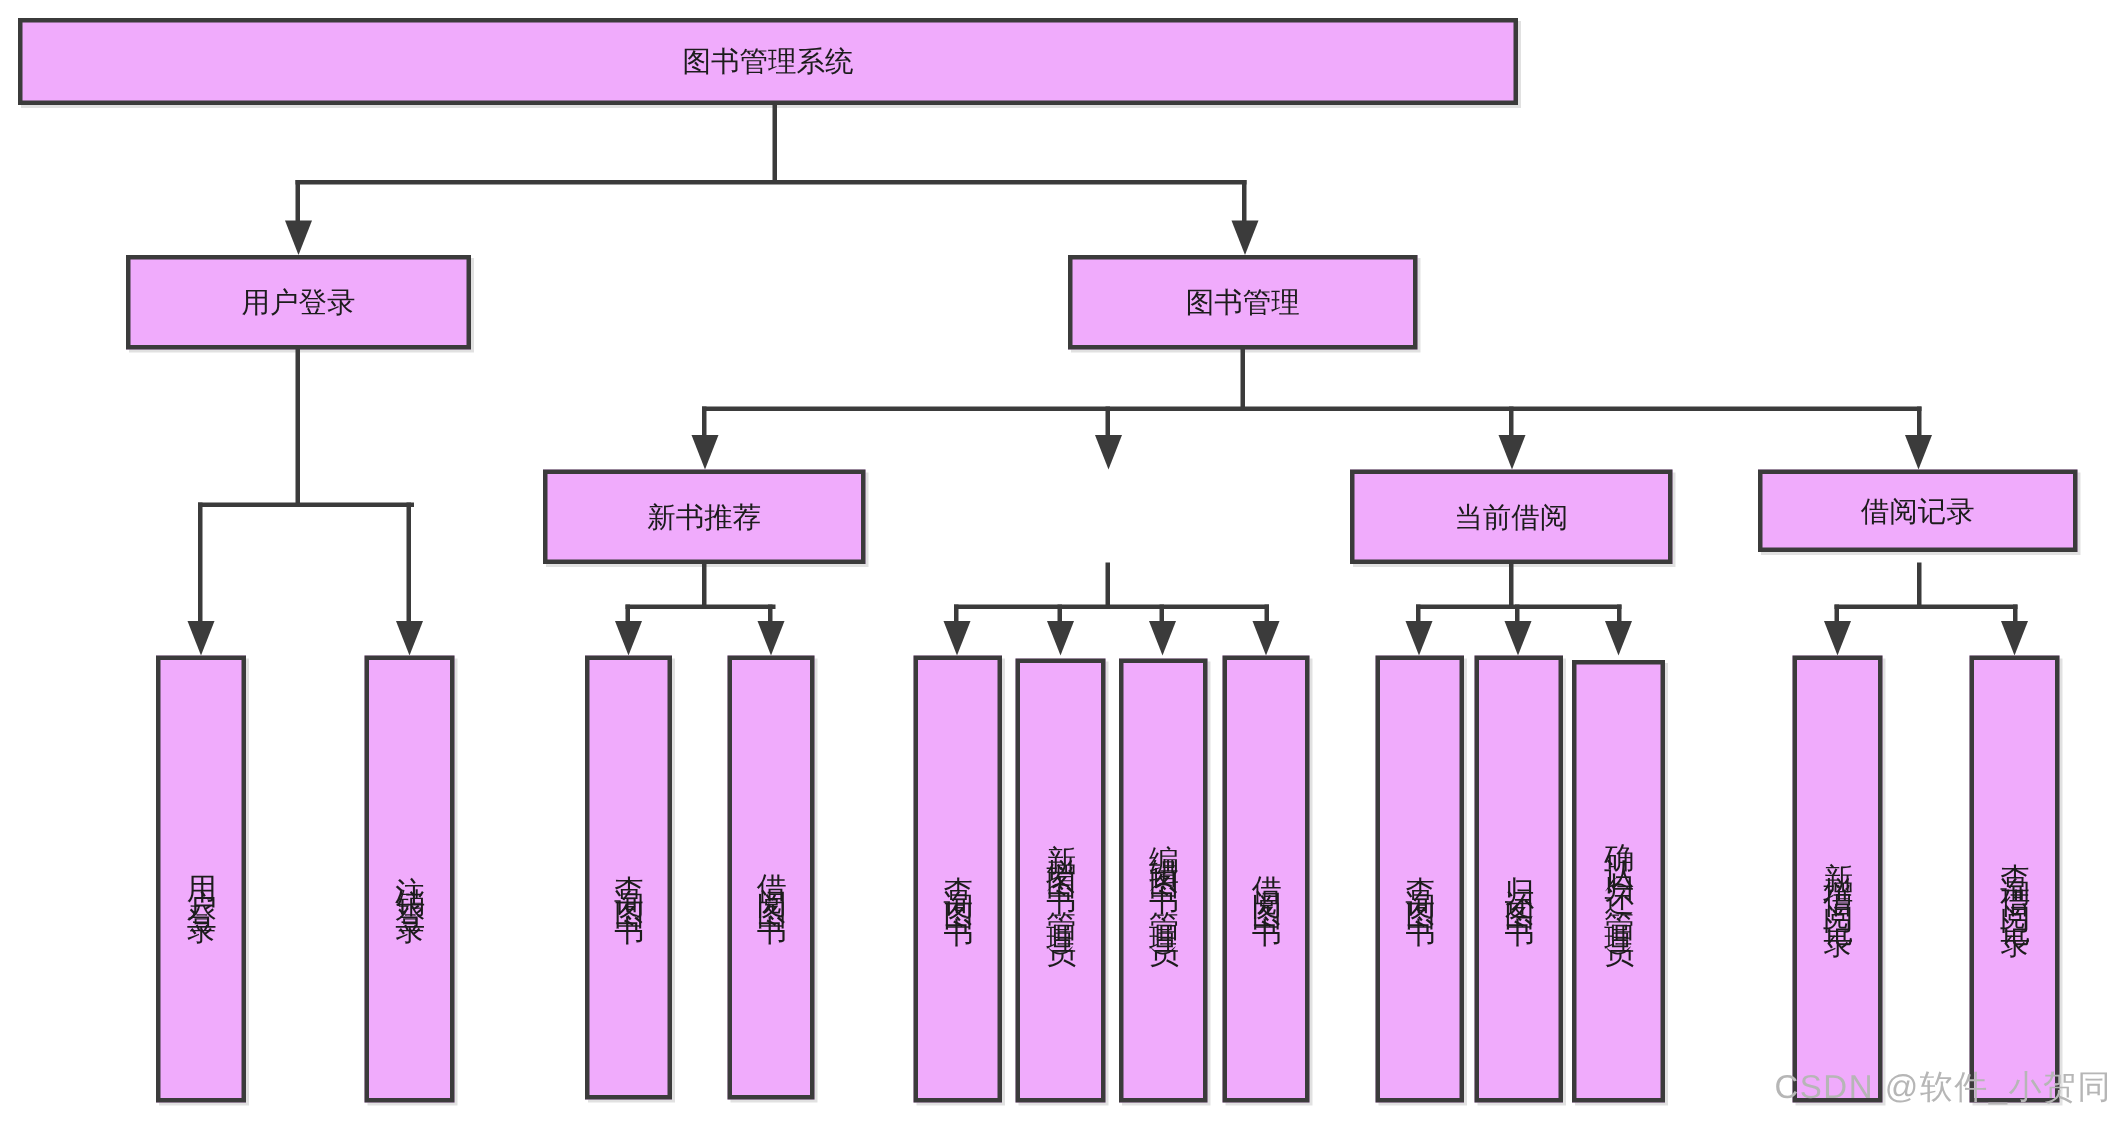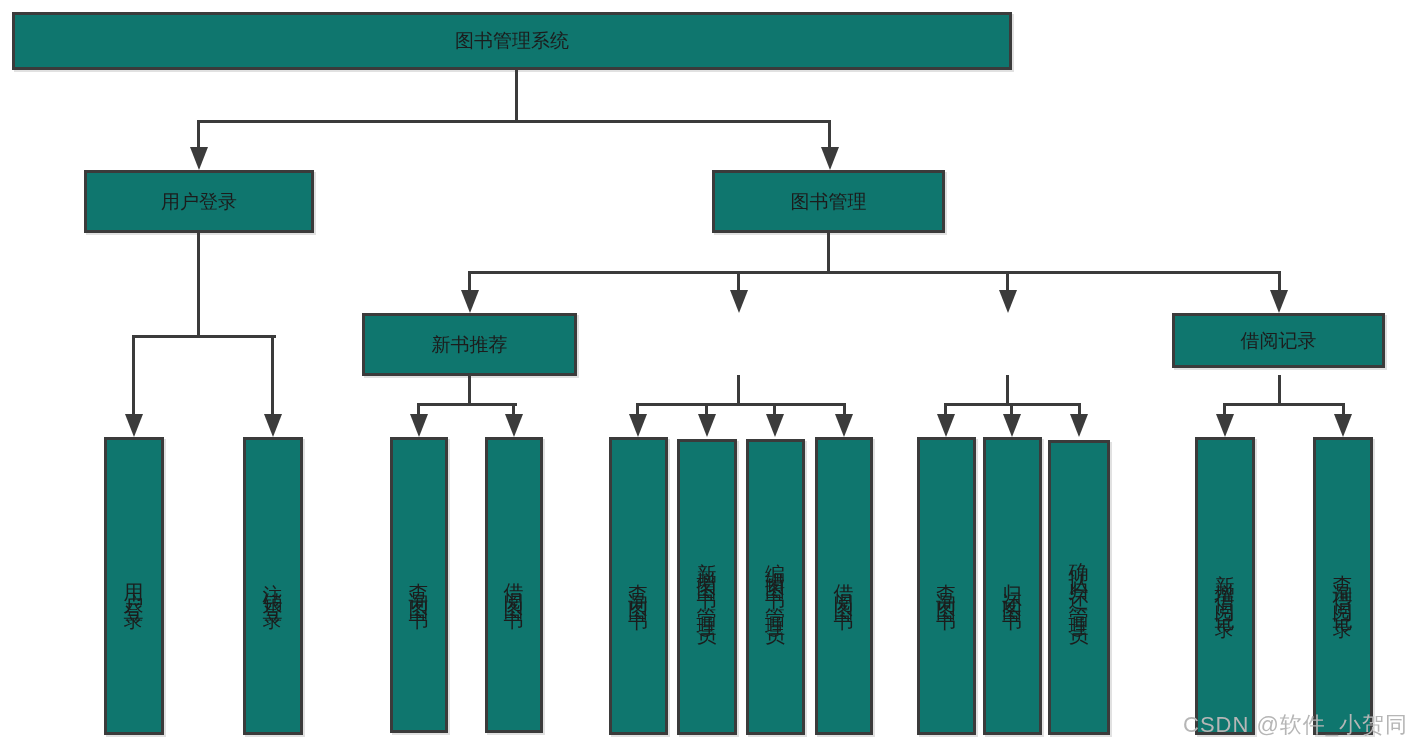--- a/index.html
+++ b/index.html
@@ -7,21 +7,21 @@
     position:relative;
     width:1405px;height:747px;
     background:#ffffff;
     font-family:"Liberation Sans","DejaVu Sans",sans-serif;
     overflow:hidden;
   }
   .box{
     position:absolute;
     box-sizing:border-box;
     border:3px solid #3b3b3b;
-    background:#0f766e;
+    background:#f0abfc;
     display:flex;
     align-items:center;
     justify-content:center;
     color:#1c1c1c;
     font-size:19px;
     box-shadow:2px 2px 0 rgba(90,90,90,0.18);
   }
   .leaf{
     writing-mode:vertical-rl;
     font-size:20px;
@@ -75,20 +75,21 @@
   <div class="v" style="left:468px;top:271px;height:24px;"></div>
   <div class="ar" style="left:461px;top:290px;"></div>
   <div class="v" style="left:737px;top:271px;height:24px;"></div>
   <div class="ar" style="left:730px;top:290px;"></div>
   <div class="v" style="left:1006px;top:271px;height:24px;"></div>
   <div class="ar" style="left:999px;top:290px;"></div>
   <div class="v" style="left:1278px;top:271px;height:24px;"></div>
   <div class="ar" style="left:1270px;top:290px;"></div>
 
   <div class="box" style="left:362px;top:313px;width:215px;height:63px;">新书推荐</div>
+  <div class="box" style="left:900px;top:313px;width:215px;height:63px;">当前借阅</div>
   <div class="box" style="left:1172px;top:313px;width:213px;height:55px;">借阅记录</div>
 
   <div class="v" style="left:468px;top:375px;height:31px;"></div>
   <div class="h" style="left:417px;top:403px;width:100px;"></div>
   <div class="v" style="left:417px;top:403px;height:14px;"></div>
   <div class="ar" style="left:410px;top:414px;"></div>
   <div class="v" style="left:512px;top:403px;height:14px;"></div>
   <div class="ar" style="left:505px;top:414px;"></div>
 
   <div class="v" style="left:737px;top:375px;height:31px;"></div>

